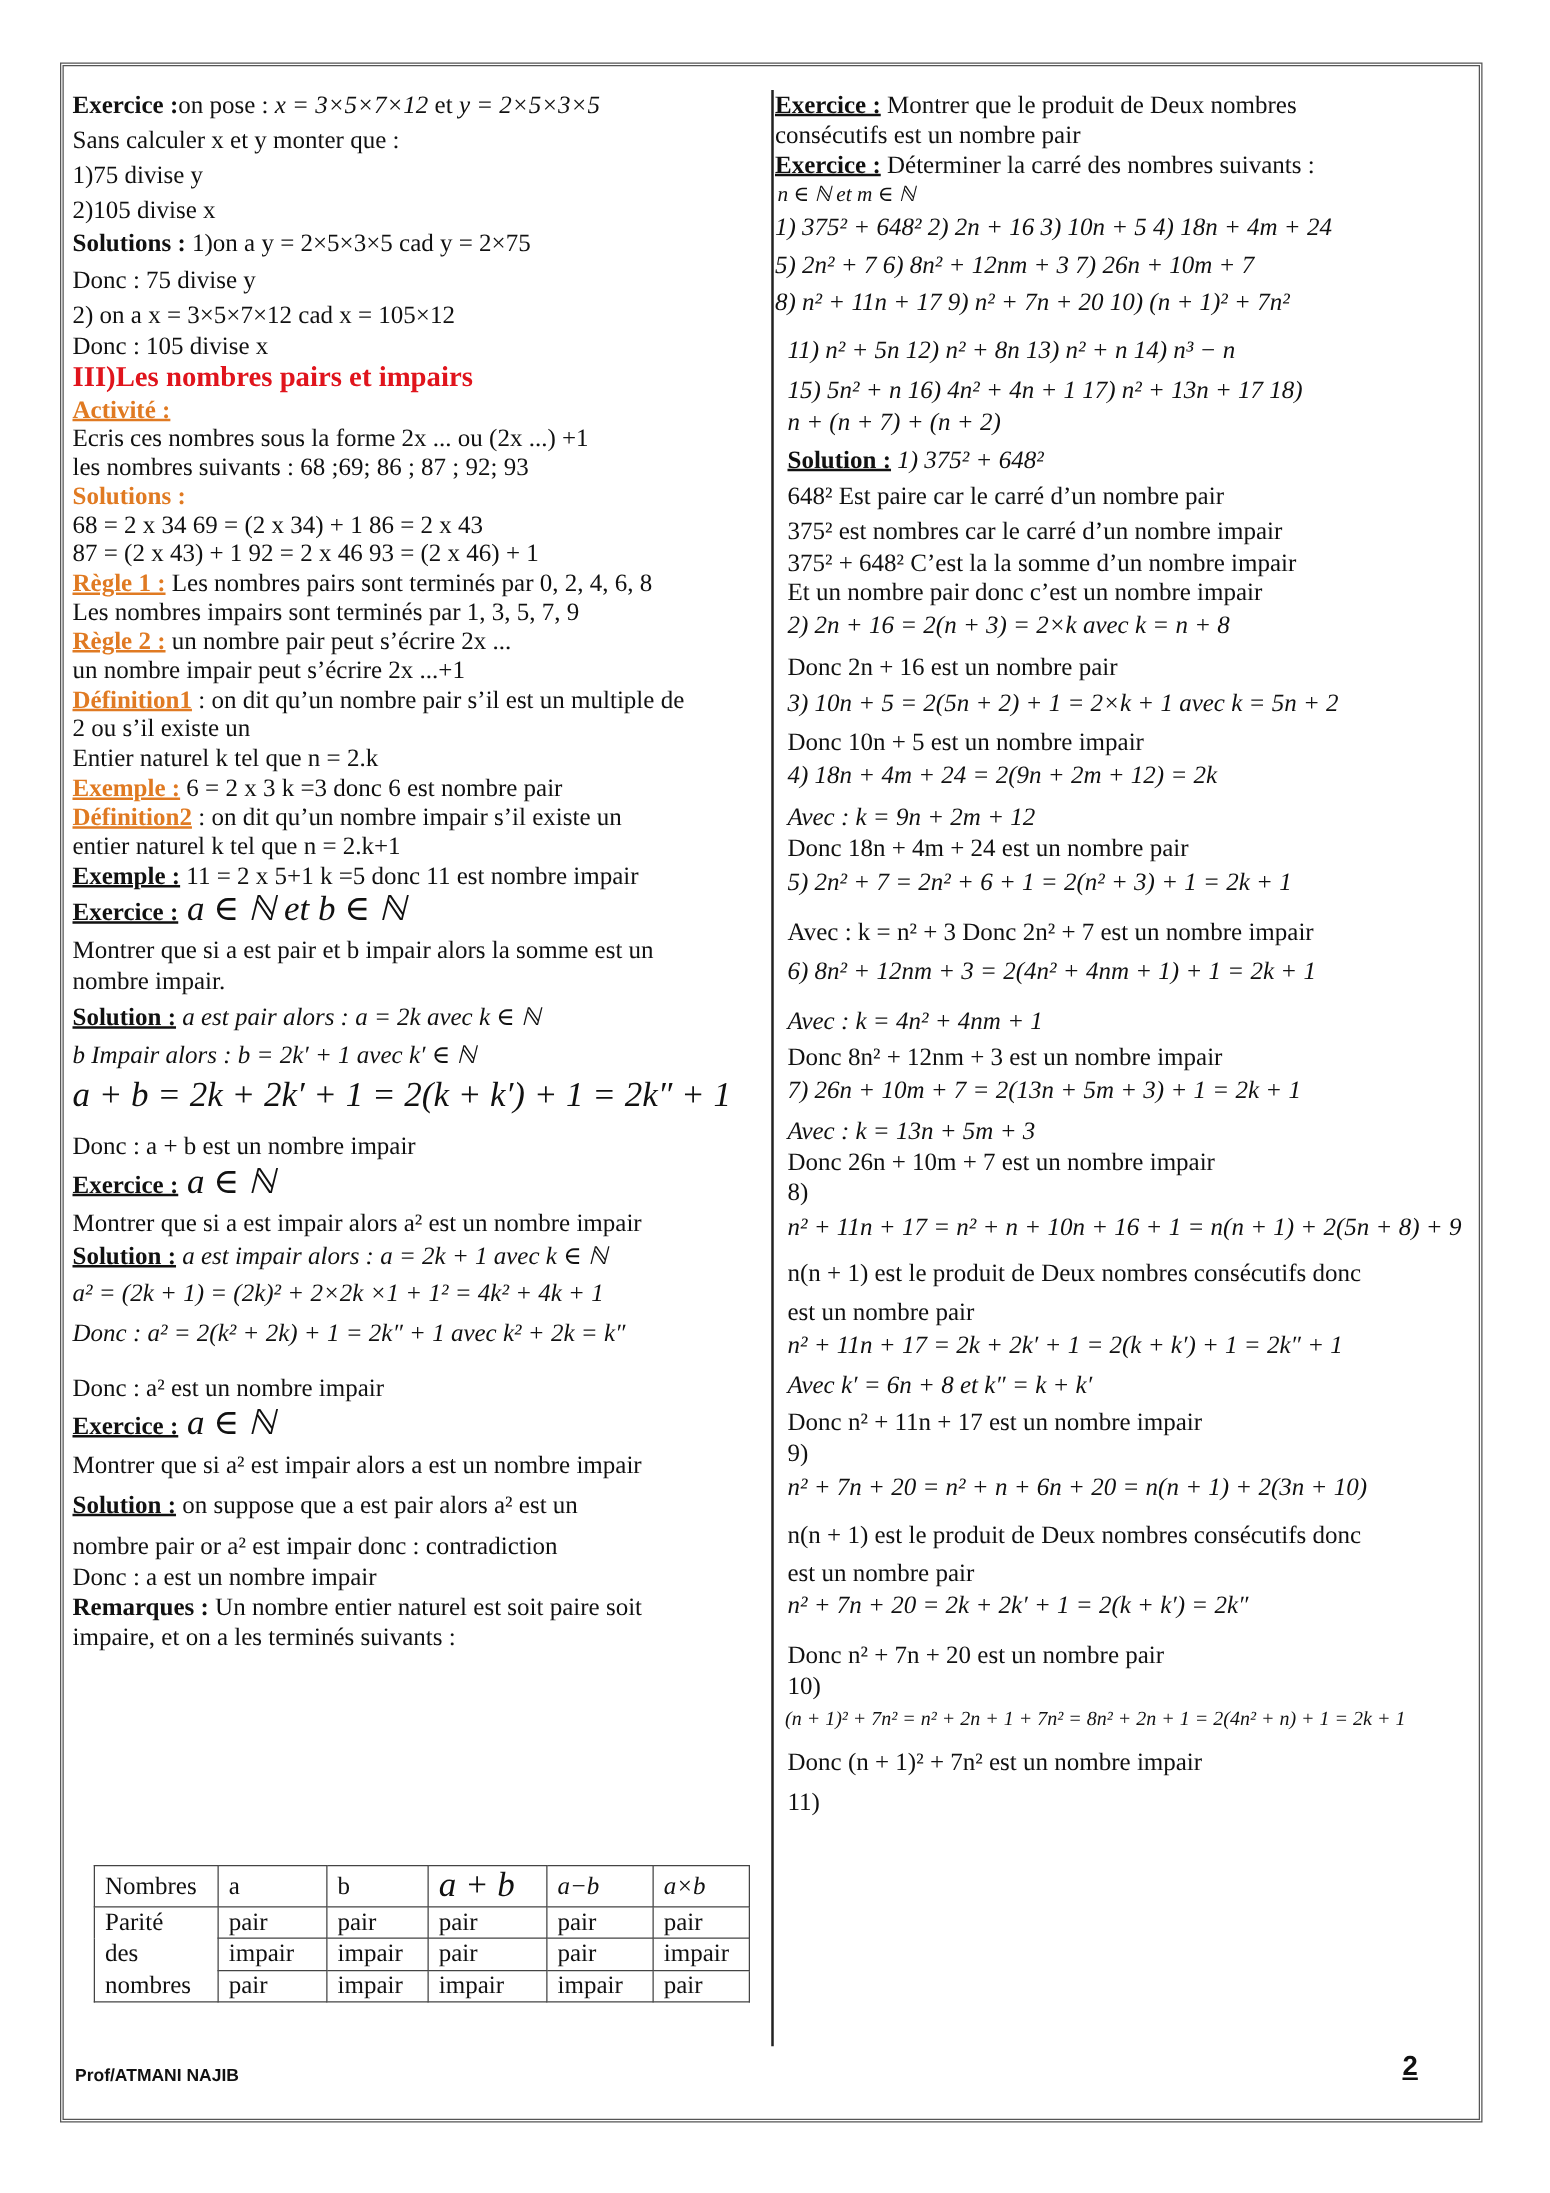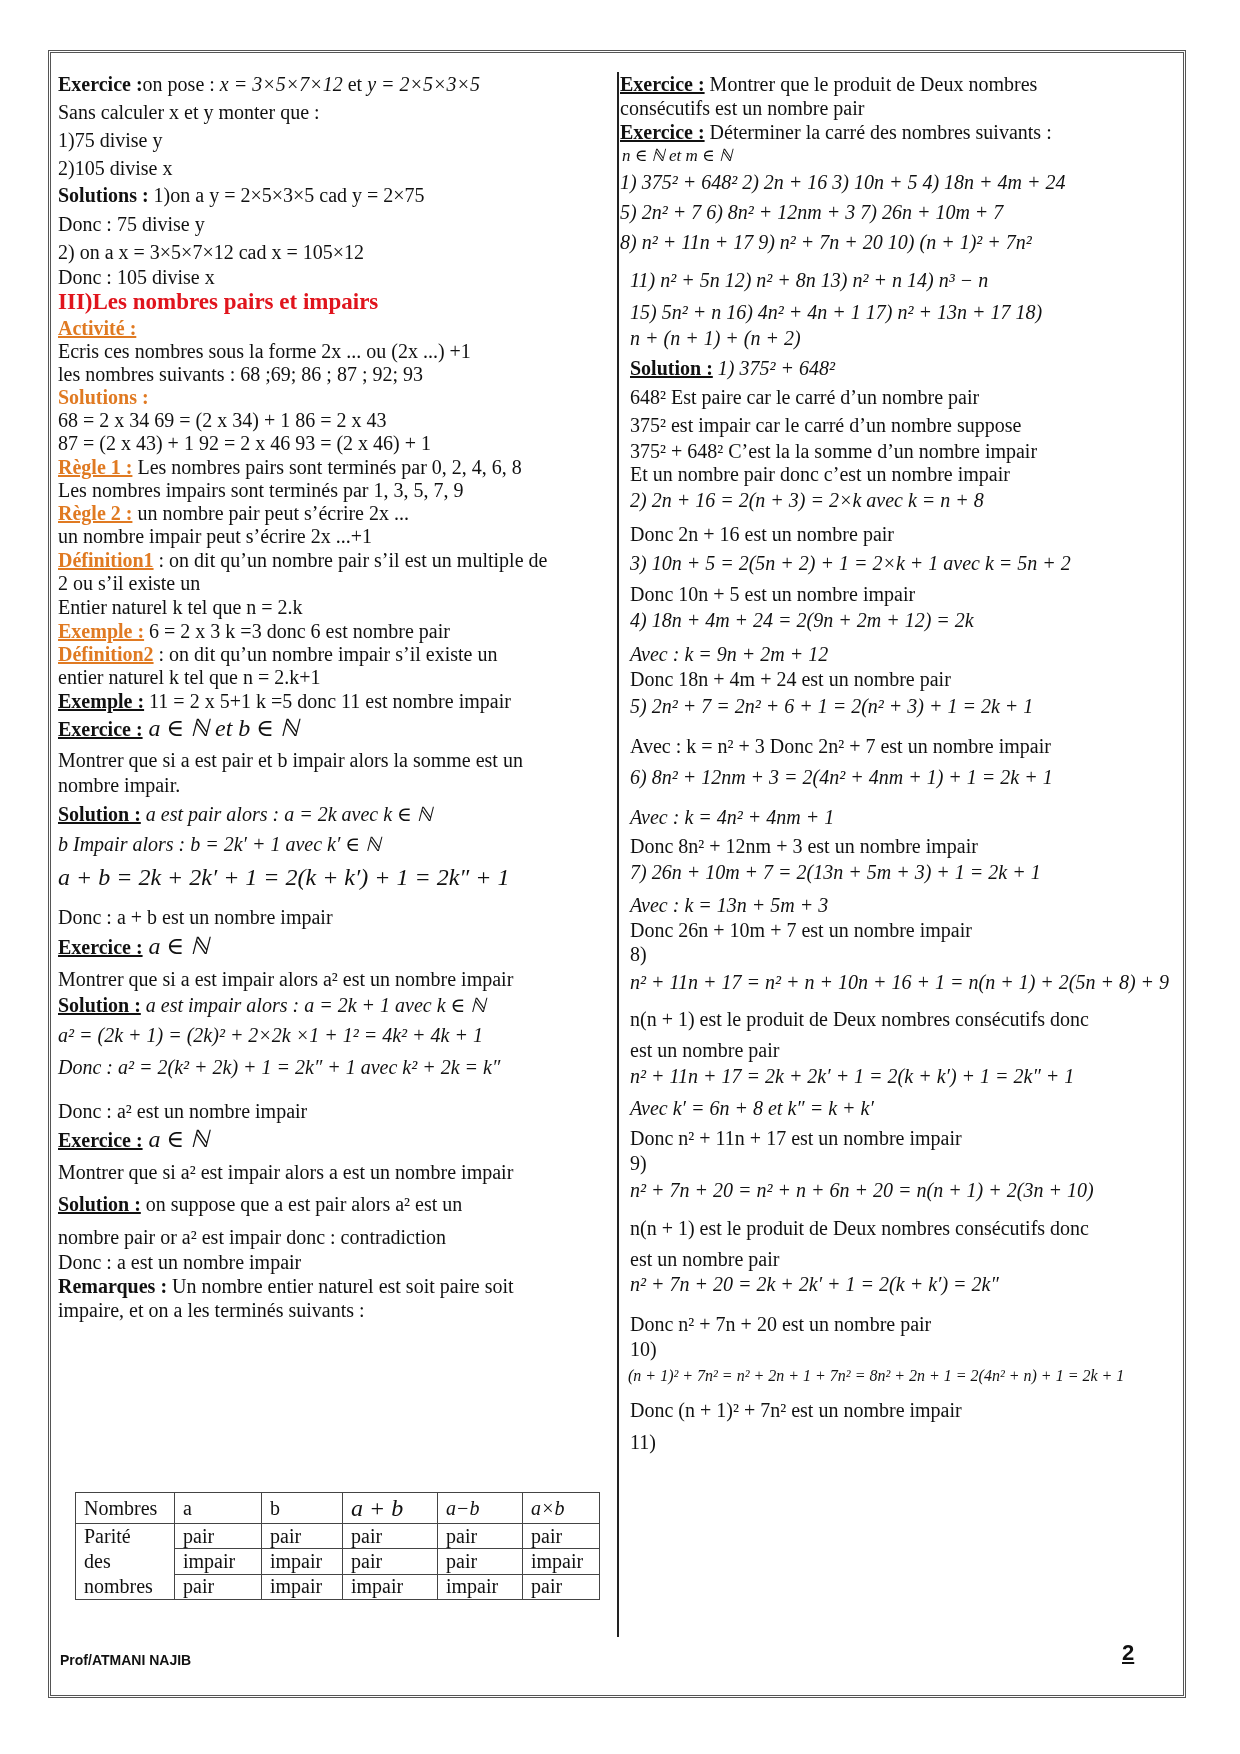--- a/index.html
+++ b/index.html
@@ -11,21 +11,21 @@
   .col { position: absolute; }
   .col-left { left: 58px; top: 72px; width: 560px; }
   .col-right { left: 630px; top: 72px; width: 550px; }
   .line { position: absolute; left: 0; white-space: nowrap; font-size: 20px; line-height: 24px; }
   .lbl-b { font-weight: bold; }
   .lbl-u { font-weight: bold; text-decoration: underline; }
   .lbl-orange { color: #e07a22; font-weight: bold; text-decoration: underline; }
   .lbl-orange-nu { color: #e07a22; font-weight: bold; }
   .title-red { color: #e0141c; font-weight: bold; font-size: 23px; }
   .m { font-style: italic; font-family: "Liberation Serif", "DejaVu Serif", serif; }
-  .big { font-size: 24px; }
+  .big { font-size: 28px; }
   .small { font-size: 17px; }
   table.parity { position: absolute; left: 75px; top: 1492px; border-collapse: collapse; font-size: 20px; }
   table.parity td { border: 1px solid #444; padding: 0 8px; height: 24px; vertical-align: middle; }
   table.parity td.h { height: 30px; }
   table.parity td.group { vertical-align: top; line-height: 25px; border-bottom: 1px solid #444; }
   .footer-author { position: absolute; left: 60px; top: 1652px; font-family: "Liberation Sans", "DejaVu Sans", sans-serif;
                    font-weight: bold; font-size: 14px; }
   .footer-page { position: absolute; left: 1122px; top: 1640px; font-family: "Liberation Sans", "DejaVu Sans", sans-serif;
                  font-weight: bold; font-size: 22px; text-decoration: underline; }
 </style>
@@ -169,27 +169,27 @@
   <div class="line" style="top:24px;left:-10px">consécutifs est un nombre pair</div>
   <div class="line" style="top:48px;left:-10px">
     <span class="lbl-u">Exercice :</span><span>  Déterminer la carré des nombres suivants :</span>
   </div>
   <div class="line m small" style="top:72px;left:-8px">n ∈ ℕ et  m ∈ ℕ</div>
   <div class="line m" style="top:98px;left:-10px">1) 375² + 648²   2)  2n + 16   3)  10n + 5   4)  18n + 4m + 24</div>
   <div class="line m" style="top:128px;left:-10px">5) 2n² + 7   6)  8n² + 12nm + 3   7)   26n + 10m + 7</div>
   <div class="line m" style="top:158px;left:-10px">8) n² + 11n + 17   9)  n² + 7n + 20       10)  (n + 1)² + 7n²</div>
   <div class="line m" style="top:196px">11)  n² + 5n   12) n² + 8n   13)  n² + n     14)  n³ − n</div>
   <div class="line m" style="top:228px">15)  5n² + n   16)  4n² + 4n + 1     17) n² + 13n + 17      18)</div>
-  <div class="line m" style="top:254px">n + (n + 1) + (n + 2)</div>
+  <div class="line m" style="top:254px">n + (n + 7) + (n + 2)</div>
 
   <div class="line" style="top:284px">
     <span class="lbl-u">Solution :</span><span class="m"> 1) 375² + 648²</span>
   </div>
   <div class="line" style="top:313px">648²  Est paire car le carré d’un nombre pair</div>
-  <div class="line" style="top:341px">375²  est impair car le carré d’un nombre suppose</div>
+  <div class="line" style="top:341px">375²  est nombres car le carré d’un nombre impair</div>
   <div class="line" style="top:367px">375² + 648²  C’est la la somme d’un nombre impair</div>
   <div class="line" style="top:390px">Et un nombre pair donc c’est un nombre impair</div>
   <div class="line m" style="top:416px">2)  2n + 16 = 2(n + 3) = 2×k   avec  k = n + 8</div>
   <div class="line" style="top:450px">Donc  2n + 16  est un nombre pair</div>
   <div class="line m" style="top:479px">3)  10n + 5 = 2(5n + 2) + 1 = 2×k + 1  avec k = 5n + 2</div>
   <div class="line" style="top:510px">Donc  10n + 5  est un nombre impair</div>
   <div class="line m" style="top:536px">4)  18n + 4m + 24 = 2(9n + 2m + 12) = 2k</div>
   <div class="line m" style="top:570px">Avec :  k = 9n + 2m + 12</div>
   <div class="line" style="top:595px">Donc  18n + 4m + 24  est un nombre pair</div>
   <div class="line m" style="top:622px">5)  2n² + 7 = 2n² + 6 + 1 = 2(n² + 3) + 1 = 2k + 1</div>

